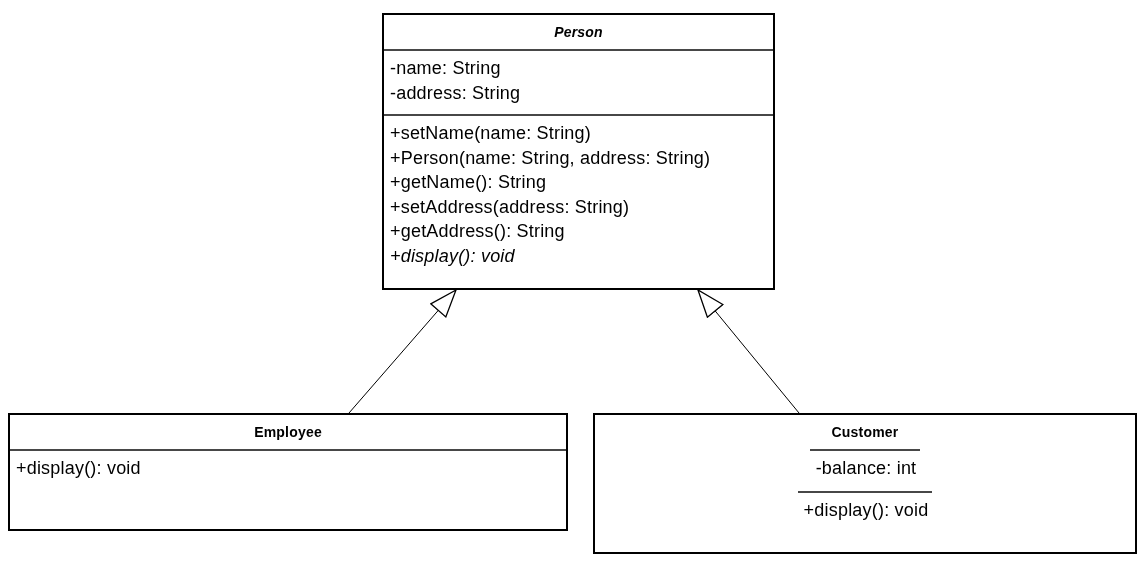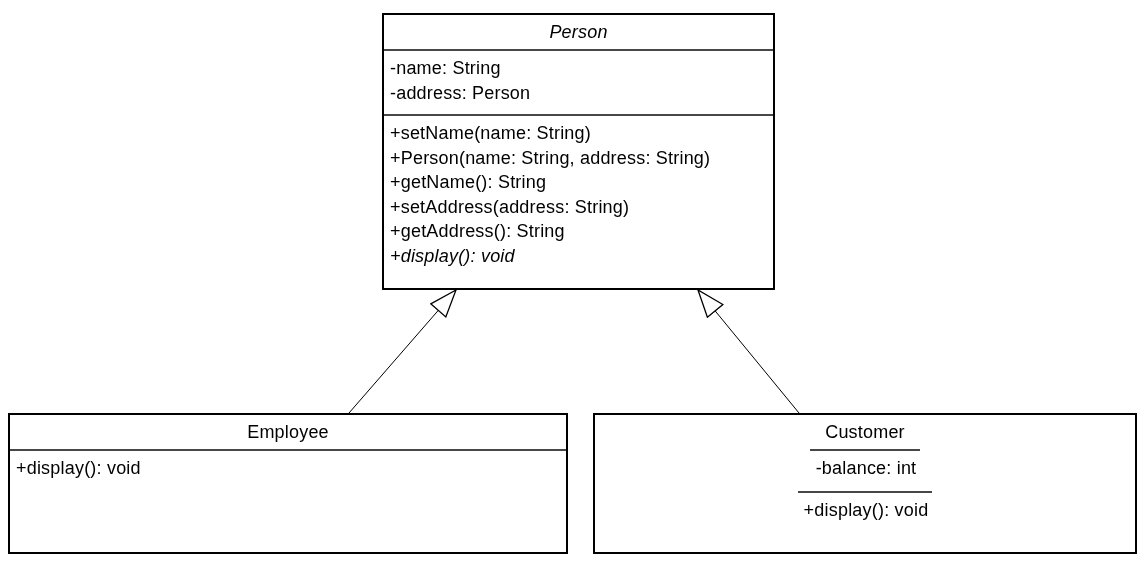--- a/index.html
+++ b/index.html
@@ -25,31 +25,31 @@
   }
   .uml-class {
     position: absolute;
     box-sizing: border-box;
     background: #ffffff;
     border: 2px solid #000000;
     display: flex;
     flex-direction: column;
   }
   .uml-class.person   { left: 382px; top: 13px;  width: 393px; height: 277px; }
-  .uml-class.employee { left: 8px;   top: 413px; width: 560px; height: 141px; }
+  .uml-class.employee { left: 8px;   top: 413px; width: 560px; height: 118px; }
   .uml-class.customer { left: 593px; top: 413px; width: 544px; height: 141px; align-items: center; }
 
   .uml-title {
     height: 34px;
     flex: 0 0 34px;
     display: flex;
     align-items: center;
     justify-content: center;
-    font-size: 18px;
-    font-weight: normal;
+    font-size: 14px;
+    font-weight: bold;
     letter-spacing: 0.2px;
   }
   .uml-title.abstract { font-style: italic; }
 
   .uml-section {
     border-top: 2px solid #474747;
     padding: 5px 4px 0 6px;
     font-size: 18px;
     line-height: 24.5px;
     letter-spacing: 0.2px;
@@ -75,21 +75,21 @@
       </marker>
     </defs>
     <line x1="349" y1="413" x2="456" y2="290" stroke="#000000" stroke-width="1" marker-end="url(#hollowTriangle)"></line>
     <line x1="799" y1="413" x2="698" y2="290" stroke="#000000" stroke-width="1" marker-end="url(#hollowTriangle)"></line>
   </svg>
 
   <div class="uml-class person">
     <div class="uml-title abstract">Person</div>
     <div class="uml-section attrs-two">
       <span class="member">-name: String</span>
-      <span class="member">-address: Person</span>
+      <span class="member">-address: String</span>
     </div>
     <div class="uml-section methods">
       <span class="member">+setName(name: String)</span>
       <span class="member">+Person(name: String, address: String)</span>
       <span class="member">+getName(): String</span>
       <span class="member">+setAddress(address: String)</span>
       <span class="member">+getAddress(): String</span>
       <span class="member italic">+display(): void</span>
     </div>
   </div>

